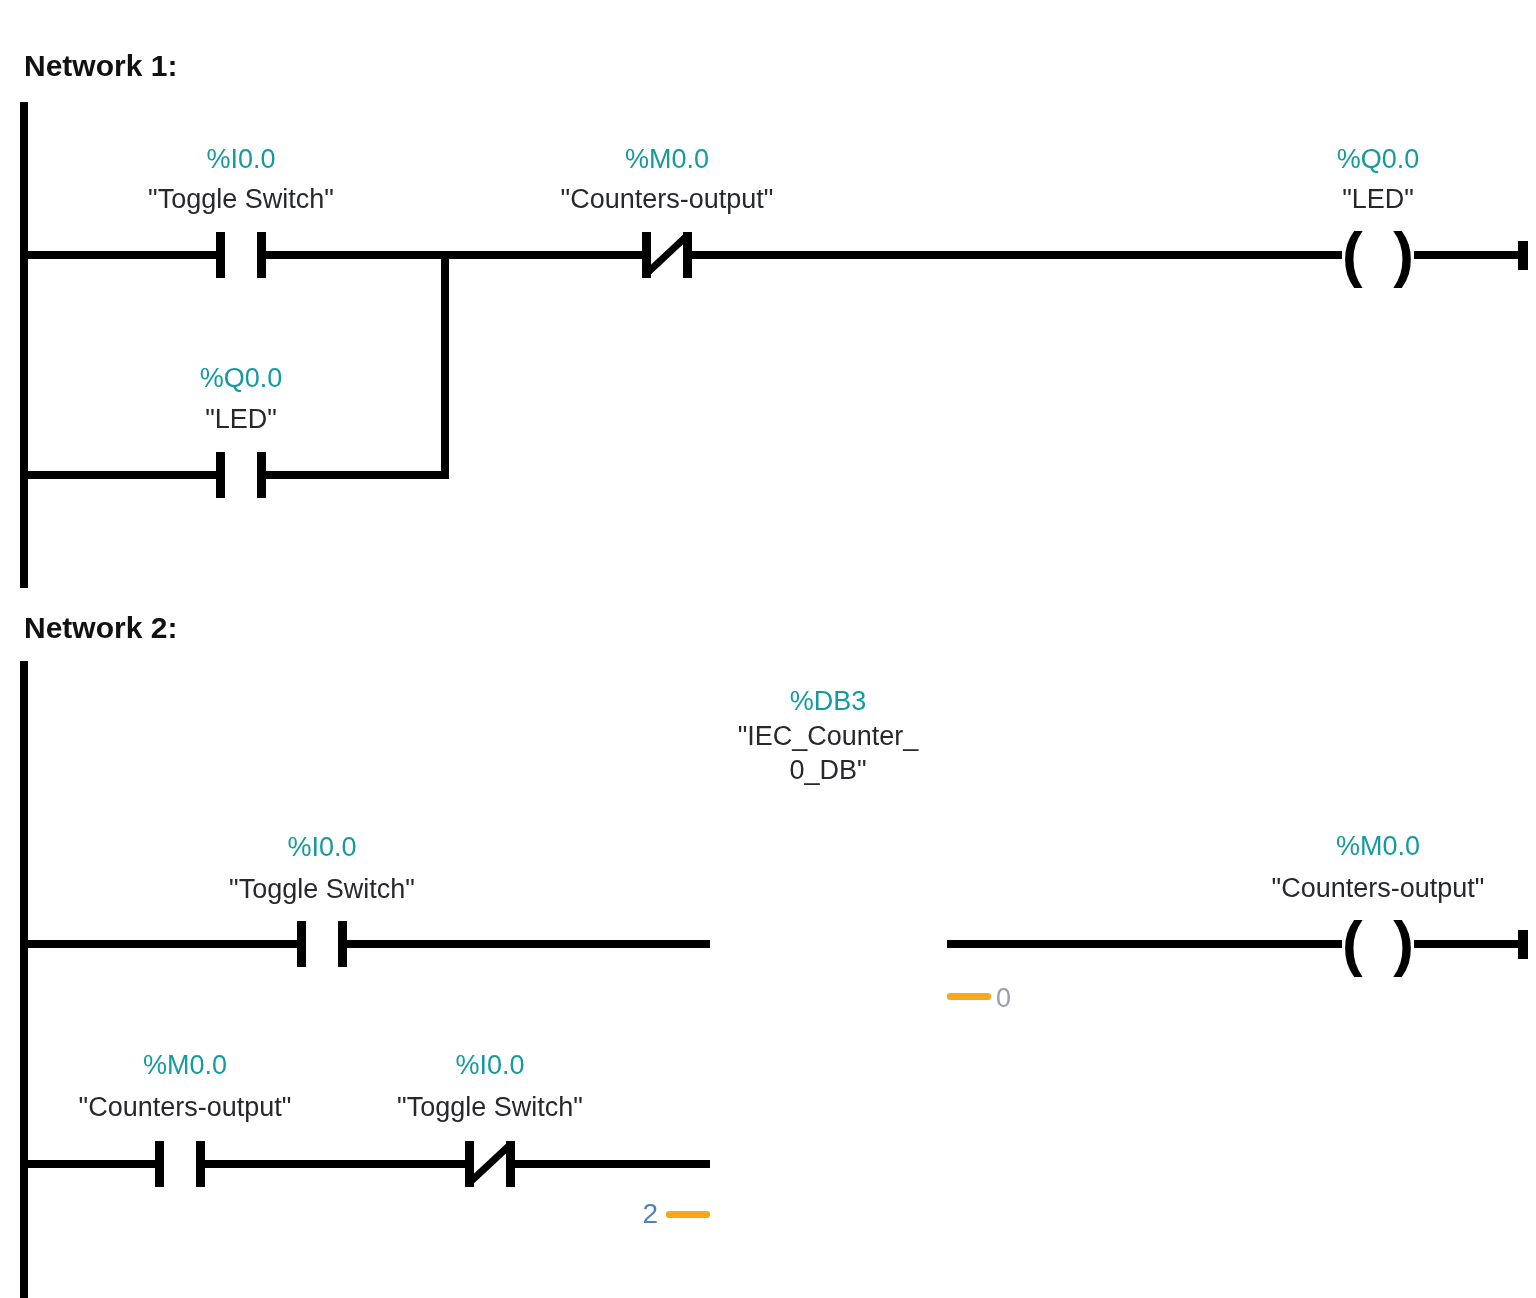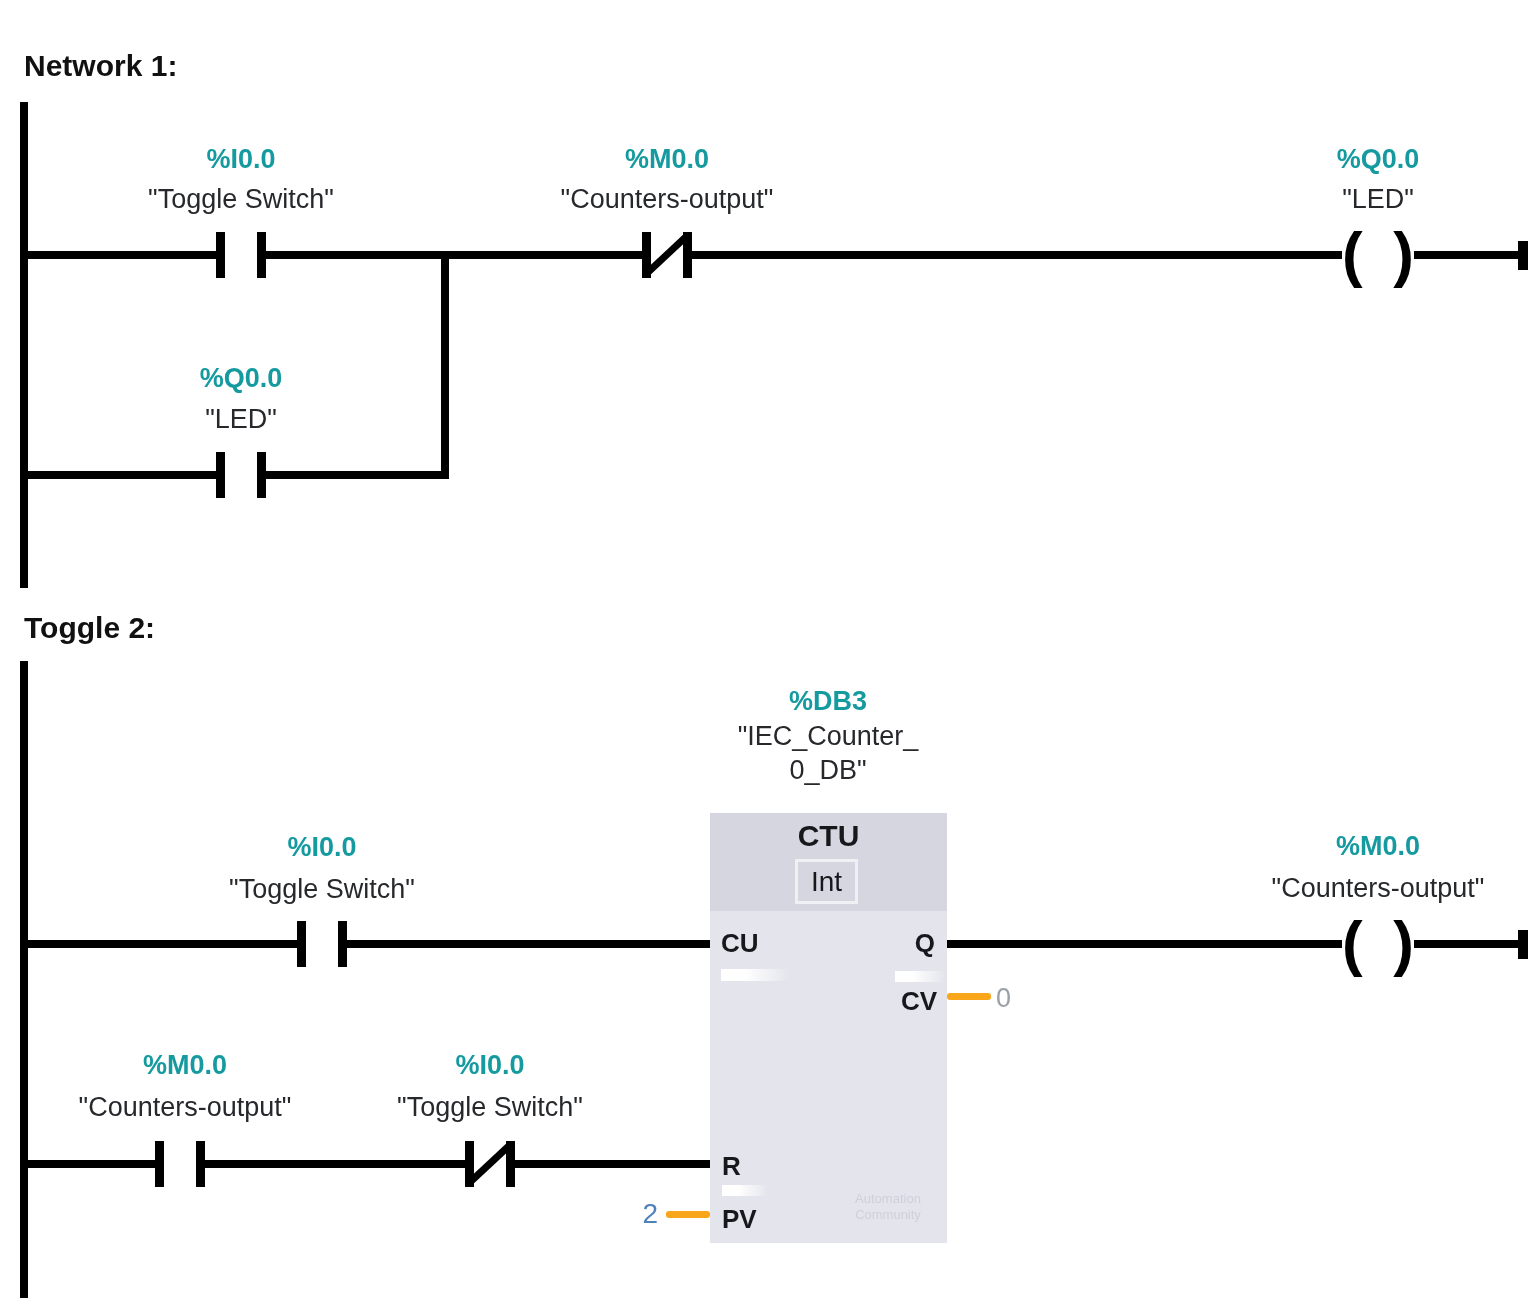--- a/index.html
+++ b/index.html
@@ -25,21 +25,21 @@
   .v{position:absolute;width:8px;background:var(--wire);}
   .endbar{position:absolute;width:10px;height:29px;background:var(--wire);}
   .contact{position:absolute;width:50px;height:46px;}
   .contact .bar{position:absolute;top:0;width:9px;height:46px;background:var(--wire);}
   .contact .bar.l{left:0;}
   .contact .bar.r{right:0;}
   .contact .slash{position:absolute;left:-3px;top:19px;width:56px;height:7px;background:var(--wire);transform:rotate(-43deg);}
   .coil{position:absolute;width:72px;height:62px;color:var(--wire);font-size:62px;line-height:60px;font-weight:700;}
   .coil::before{content:"(";position:absolute;left:0;top:0;}
   .coil::after{content:")";position:absolute;right:0;top:0;}
-  .addr{position:absolute;transform:translateX(-50%);font-size:27px;line-height:34px;font-weight:700;color:var(--teal);white-space:nowrap;text-align:right;}
+  .addr{position:absolute;transform:translateX(-50%);font-size:27px;line-height:34px;font-weight:400;color:var(--teal);white-space:nowrap;text-align:right;}
   .opname{position:absolute;transform:translateX(-50%);font-size:27px;line-height:34px;font-weight:400;color:var(--name);white-space:nowrap;text-align:center;}
   .block{position:absolute;left:710px;top:777px;width:237px;height:430px;background:var(--bodybg);}
   .block-header{position:absolute;left:0;top:0;width:100%;height:98px;background:var(--hdrbg);}
   .block-type{position:absolute;left:0;top:6px;width:100%;text-align:center;font-size:30px;font-weight:700;color:#17181c;}
   .dtype-box{position:absolute;left:85px;top:46px;width:57px;height:39px;background:var(--hdrbg);border:3px solid #eef0f3;text-align:center;}
   .dtype-box span{font-size:28px;line-height:39px;color:#17181c;}
   .port{position:absolute;font-size:26px;line-height:32px;font-weight:700;color:#17181c;white-space:nowrap;}
   .hl{position:absolute;background:linear-gradient(to right,#ffffff 35%,rgba(255,255,255,0));}
   .watermark{position:absolute;left:132px;top:378px;width:92px;text-align:center;font-size:13px;line-height:16px;color:var(--wmark);}
   .valwire{position:absolute;height:7px;background:var(--orange);border-radius:3px;}
@@ -85,21 +85,21 @@
   <div class="h" style="left:20px;top:435px;width:196px"></div>
   <div class="h" style="left:266px;top:435px;width:183px"></div>
 
   <div class="addr" style="left:241px;top:325px">%Q0.0</div>
   <div class="opname" style="left:241px;top:366px">"LED"</div>
   <div class="contact" style="left:216px;top:416px">
     <i class="bar l"></i>
     <i class="bar r"></i>
   </div>
 
-  <div class="net-title" style="left:24px;top:575px">Toggle 2:</div>
+  <div class="net-title" style="left:24px;top:575px">Network 2:</div>
 
   <div class="v" style="left:20px;top:625px;height:673px"></div>
 
   <div class="h" style="left:20px;top:904px;width:277px"></div>
   <div class="h" style="left:347px;top:904px;width:363px"></div>
   <div class="h" style="left:947px;top:904px;width:395px"></div>
   <div class="h" style="left:1414px;top:904px;width:106px"></div>
   <div class="endbar" style="left:1518px;top:894px"></div>
 
   <div class="addr" style="left:322px;top:794px">%I0.0</div>
@@ -129,40 +129,20 @@
   <div class="contact" style="left:465px;top:1105px">
     <i class="bar l"></i>
     <i class="bar r"></i>
     <i class="slash"></i>
   </div>
 
   <div class="addr" style="left:828px;top:648px">%DB3</div>
   <div class="opname" style="left:828px;top:683px">"IEC_Counter_</div>
   <div class="opname" style="left:828px;top:717px">0_DB"</div>
 
-  <div class="block">
-    <div class="block-header">
-      <div class="block-type">CTU</div>
-      <div class="dtype-box">
-        <span>Int</span>
-      </div>
-    </div>
-    <div class="port" style="left:11px;top:114px">CU</div>
-    <div class="port" style="right:12px;top:114px">Q</div>
-    <div class="hl" style="left:11px;top:156px;width:68px;height:12px"></div>
-    <div class="hl" style="right:2px;top:158px;width:50px;height:11px"></div>
-    <div class="port" style="right:10px;top:172px">CV</div>
-    <div class="port" style="left:12px;top:337px">R</div>
-    <div class="hl" style="left:12px;top:372px;width:46px;height:11px"></div>
-    <div class="port" style="left:12px;top:390px">PV</div>
-    <div class="watermark">
-      <div>Automation</div>
-      <div>Community</div>
-    </div>
-  </div>
 
   <div class="valwire" style="left:947px;top:957px;width:44px"></div>
   <div class="cvval" style="left:996px;top:945px">0</div>
 
   <div class="pvval" style="left:630px;top:1161px">2</div>
   <div class="valwire" style="left:666px;top:1175px;width:44px"></div>
 
 
 </div>
 

